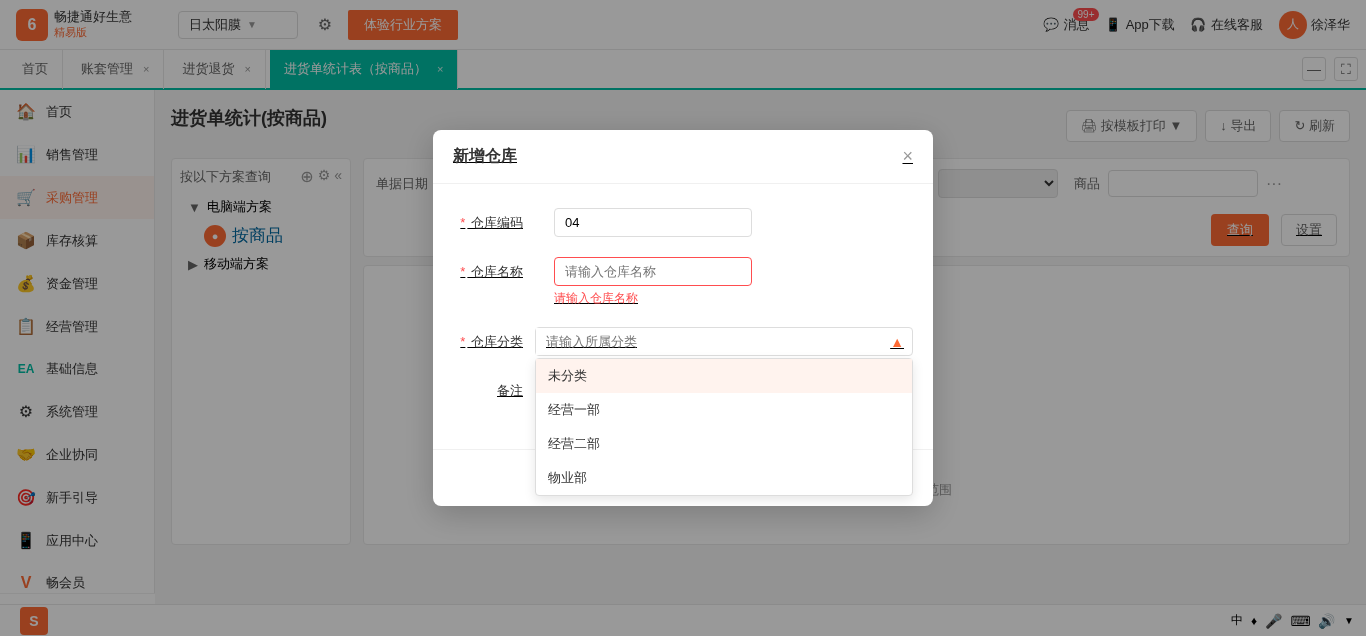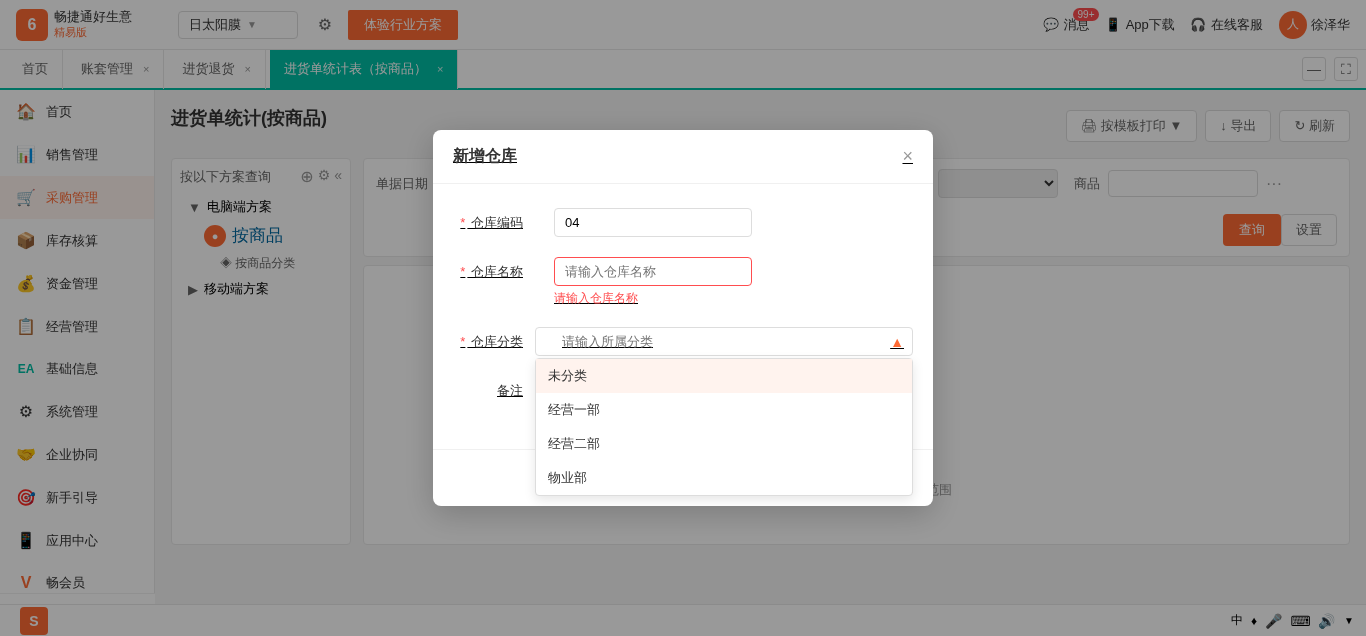--- a/index.html
+++ b/index.html
@@ -207,21 +207,20 @@
     .form-input.error { border-color: #ff4d4f; }
     .error-text { color: #ff4d4f; font-size: 12px; margin-top: 4px; }
     .form-field { flex: 1; padding-left: 19px; }
 
     
     .dropdown-container { position: relative; flex: 1; }
     .dropdown-input-row {
       display: flex; align-items: center;
       border: 1px solid #ddd; border-radius: 4px;
       overflow: visible;
-      padding-left: 16px;
     }
     .dropdown-input-row input {
       flex: 1; border: none; outline: none;
       padding: 6px 10px; font-size: 13px;
     }
     .dropdown-arrow-btn {
       padding: 0 8px; color: #ff6b35; cursor: pointer;
       font-size: 14px; background: none; border: none;
     }
     .dropdown-list {
@@ -432,24 +431,20 @@
         </div>
         <div class="scheme-tree" style="padding:0;">
           <div class="scheme-node">
             <span style="color:#666;">▼</span>
             <span>电脑端方案</span>
           </div>
           <div style="padding-left:16px;">
             <div style="display:flex; align-items:center; gap:6px; padding:4px 8px; cursor:pointer;">
               <div class="scheme-active-icon">●</div>
               <span style="color:#0369a1; font-size:17px;">按商品</span>
-            </div>
-            <div class="scheme-leaf">
-              <span>◈</span>
-              <span>按商品分类</span>
             </div>
           </div>
           <div class="scheme-node">
             <span style="color:#666;">▶</span>
             <span>移动端方案</span>
           </div>
         </div>
       </div>
 
       <div style="flex:1;">
@@ -467,21 +462,21 @@
               <span style="font-size:13px; color:#666;">单据状态</span>
               <select class="filter-select">
                 <option></option>
               </select>
             </div>
             <div style="display:flex; align-items:center; gap:8px;">
               <span style="font-size:13px; color:#666;">商品</span>
               <input class="filter-input" style="width: 120px;">
               <span style="color:#999;">···</span>
             </div>
-            <div style="margin-left:auto; display:flex; gap:0;">
+            <div style="margin-left:auto; display:flex; gap:12px;text-decoration:underline;">
               <button class="btn-orange">查询</button>
               <button class="btn-outline">设置</button>
             </div>
           </div>
         </div>
 
         <div style="background:#fff; border:1px solid #e8e8e8; border-radius:4px; min-height:280px; display:flex; flex-direction:column; align-items:center; justify-content:center;">
           <div style="text-align:center; color:#ccc; margin-bottom:40px;">
             <div style="font-size:80px; opacity:0.3;">👤</div>
           </div>

